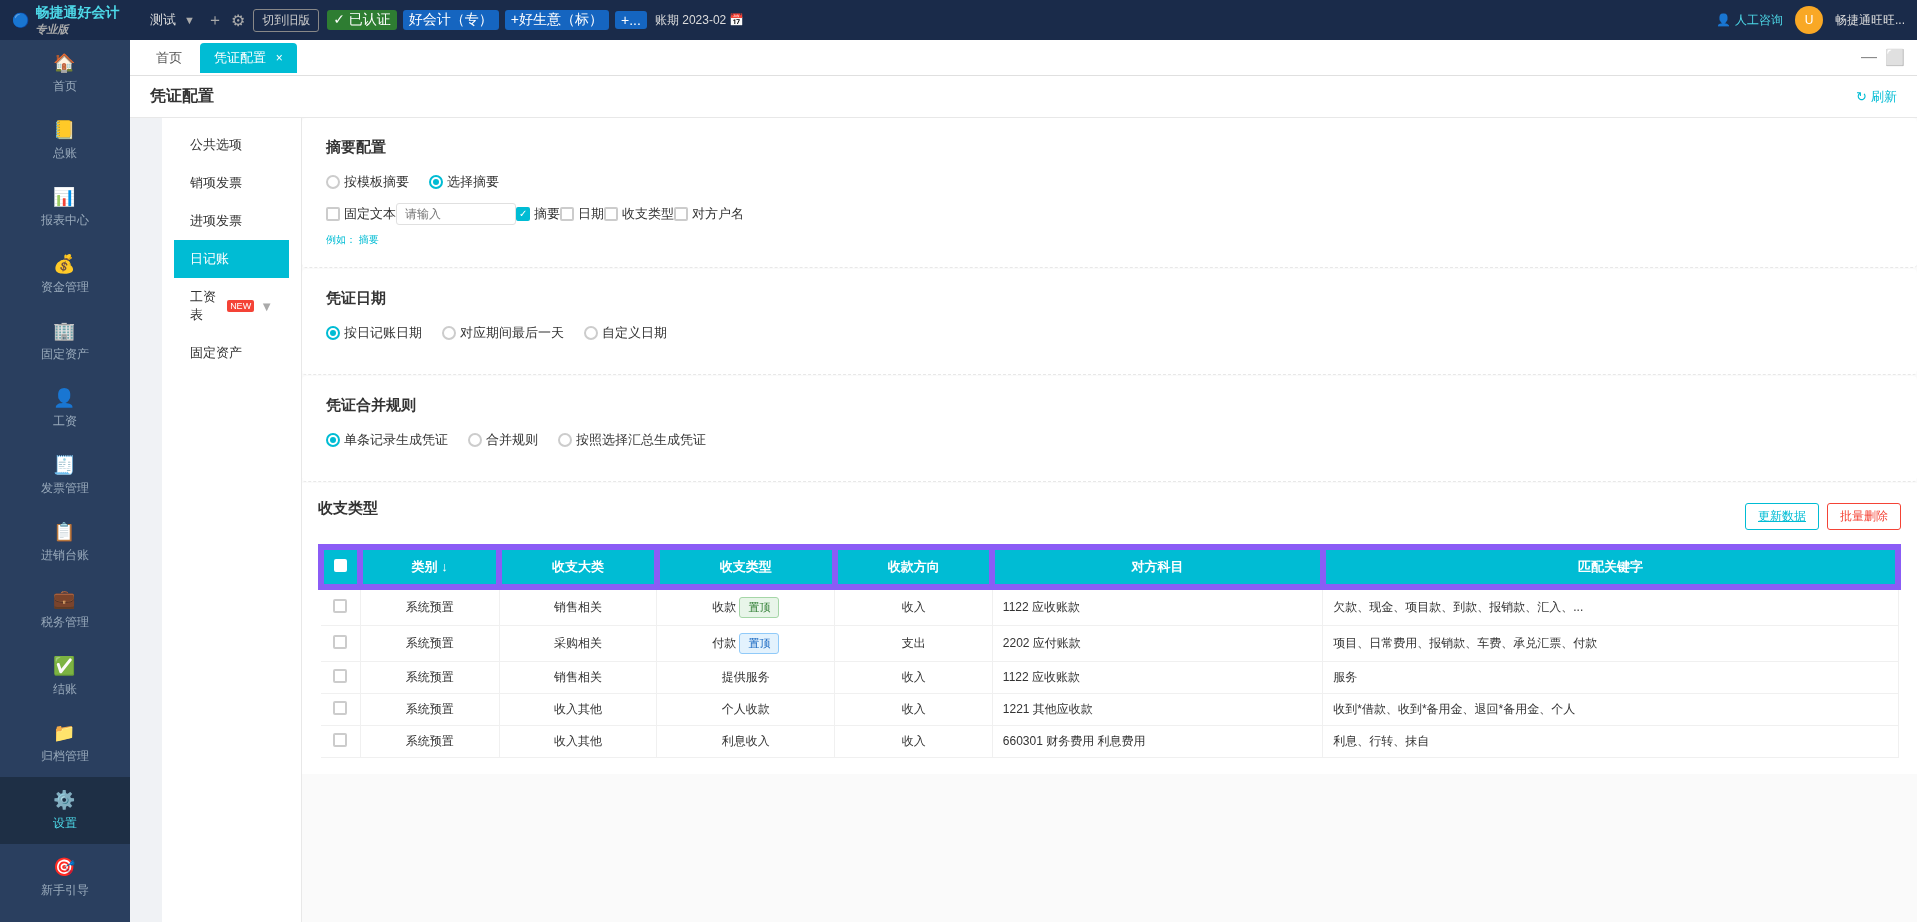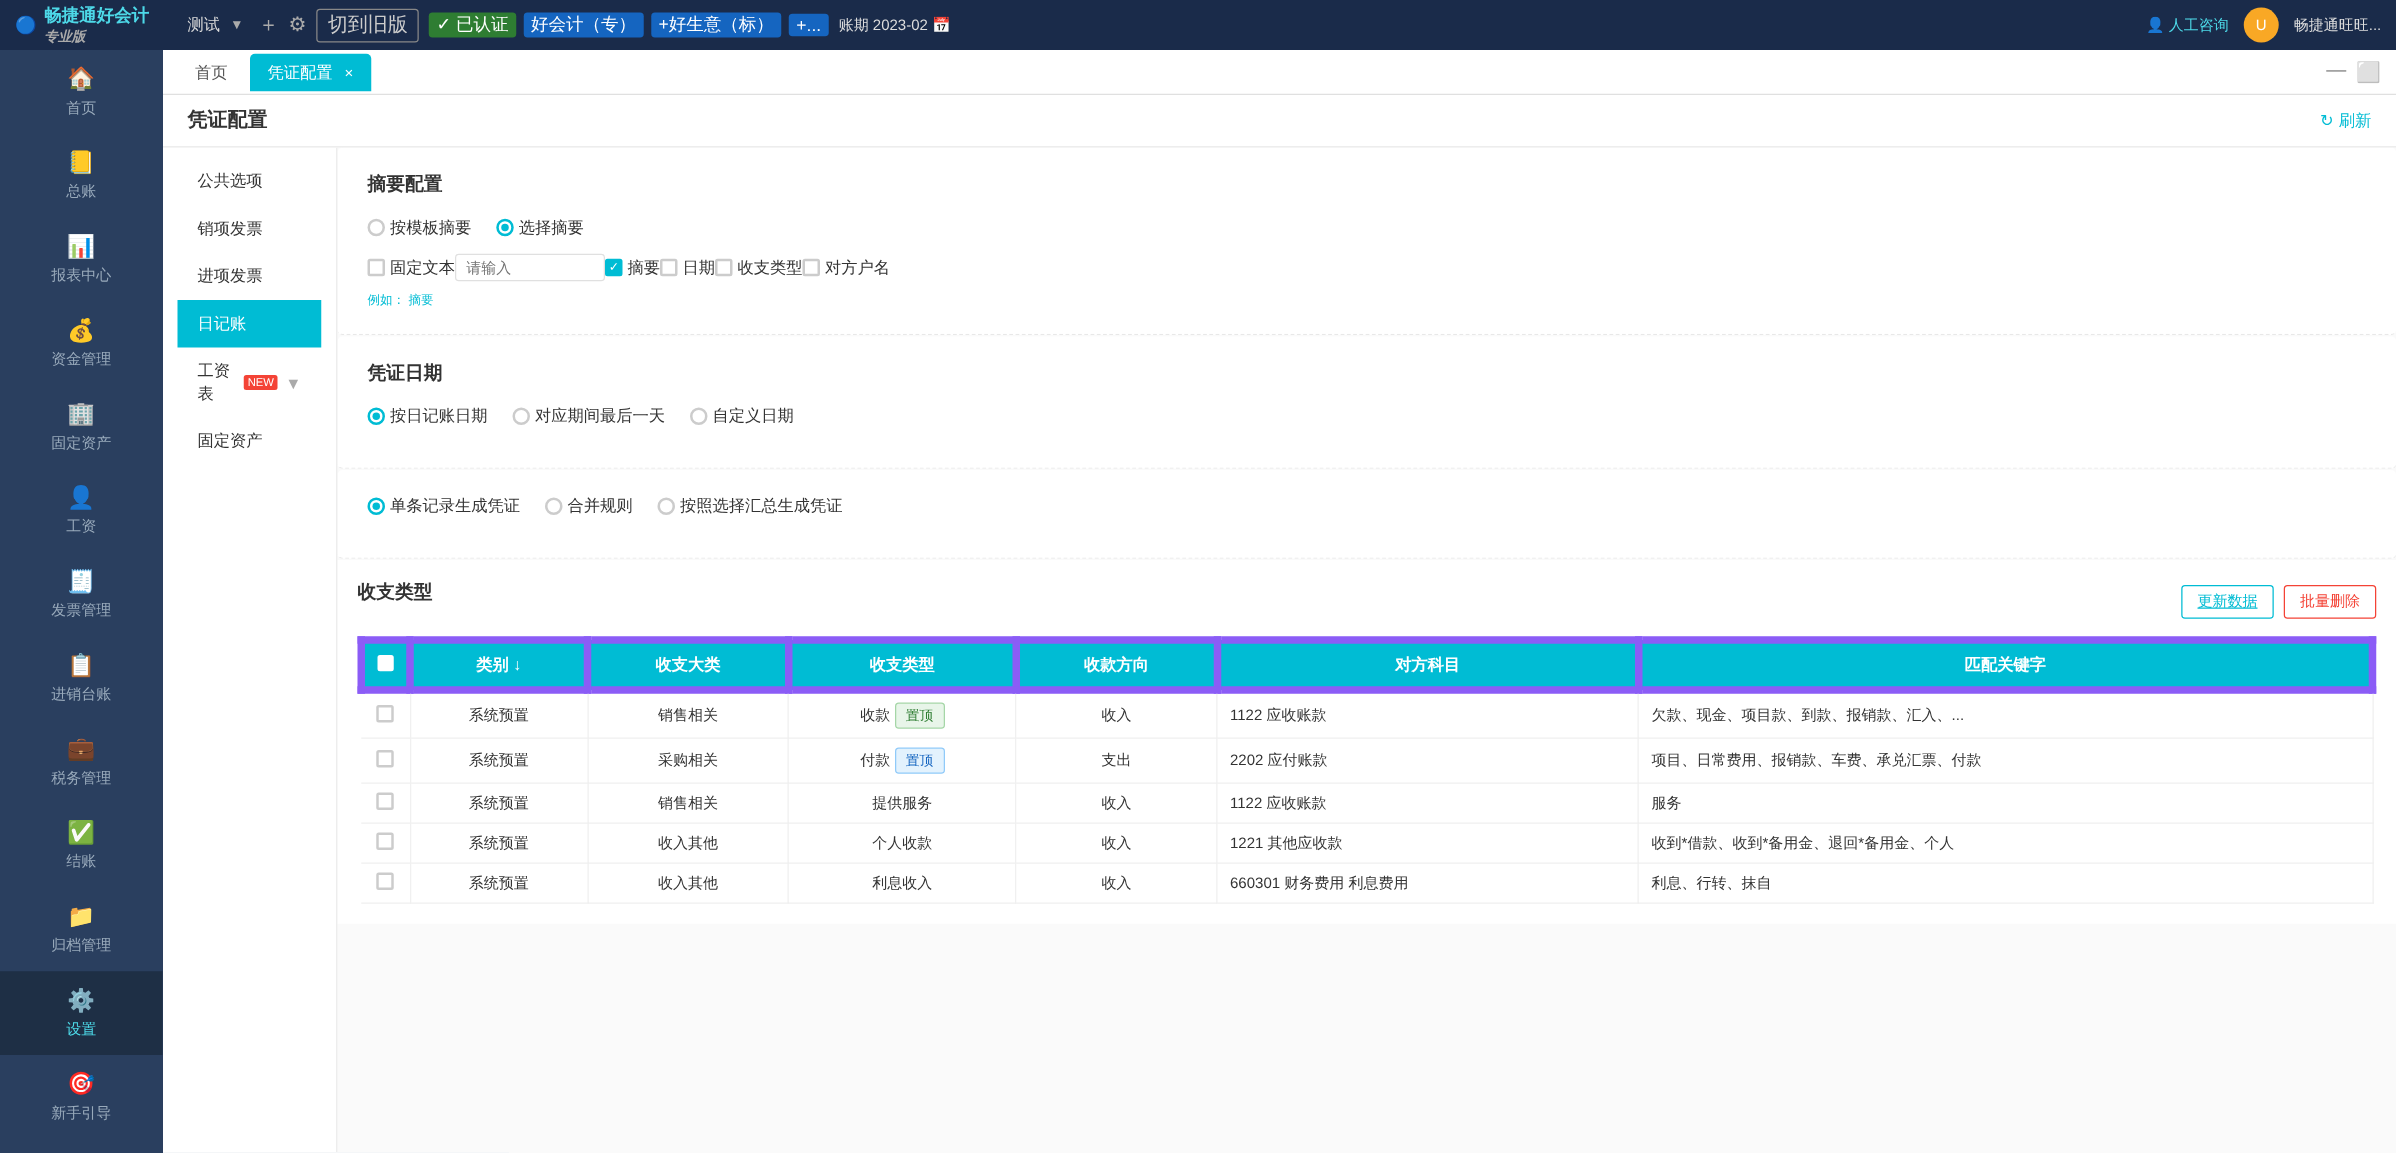--- a/index.html
+++ b/index.html
@@ -6,21 +6,21 @@
     body { font-family: "Microsoft YaHei", Arial, sans-serif; font-size: 13px; background: #f0f2f5; color: #333; display: flex; flex-direction: column; height: 922px; overflow: hidden; }
 
     
     .top-bar { height: 40px; background: #1a2b4a; display: flex; align-items: center; padding: 0 12px; color: #fff; gap: 8px; flex-shrink: 0; }
     .top-bar .logo { display: flex; align-items: center; gap: 6px; width: 130px; font-size: 14px; font-weight: bold; color: #4dd9e8; }
     .top-bar .logo-sub { font-size: 11px; color: #aaa; font-style: italic; }
     .top-bar .workspace { color: #ddd; font-size: 13px; }
     .top-bar .workspace-arrow { color: #aaa; font-size: 11px; cursor: pointer; }
     .top-bar .top-icons { display: flex; gap: 8px; align-items: center; margin-left: 4px; }
     .top-bar .top-icons span { color: #aaa; font-size: 16px; cursor: pointer; }
-    .top-bar .btn-old { border: 1px solid #888; color: #ccc; background: transparent; padding: 2px 8px; border-radius: 3px; font-size: 16px; cursor: pointer; }
+    .top-bar .btn-old { border: 1px solid #888; color: #ccc; background: transparent; padding: 2px 8px; border-radius: 3px; font-size: 12px; cursor: pointer; }
     .top-bar .status-tags { display: flex; gap: 6px; align-items: center; }
     .top-bar .tag { background: #2e7d32; color: #fff; border-radius: 3px; padding: 1px 6px; font-size: 14px; }
     .top-bar .tag.blue { background: #1565c0; }
     .top-bar .period { color: #ddd; font-size: 12px; }
     .top-bar .spacer { flex: 1; }
     .top-bar .right-actions { display: flex; align-items: center; gap: 12px; }
     .top-bar .consult { color: #4dd9e8; font-size: 12px; cursor: pointer; }
     .top-bar .user-avatar { width: 28px; height: 28px; border-radius: 50%; background: #f9a825; display: flex; align-items: center; justify-content: center; font-size: 12px; color: #fff; cursor: pointer; }
     .top-bar .username { color: #ddd; font-size: 12px; cursor: pointer; }
 
@@ -64,21 +64,21 @@
     .checkbox-row { display: flex; align-items: center; margin-top: 10px; flex-wrap: wrap; }
     .checkbox-item { display: flex; align-items: center; gap: 4px; cursor: pointer; font-size: 13px; }
     .checkbox-box { width: 14px; height: 14px; border: 2px solid #ccc; border-radius: 2px; display: inline-block; flex-shrink: 0; }
     .checkbox-box.checked { background: #00bcd4; border-color: #00bcd4; position: relative; }
     .checkbox-box.checked::after { content: '✓'; color: #fff; font-size: 10px; position: absolute; top: -1px; left: 1px; }
     .text-input { border: 1px solid #e0e0e0; border-radius: 3px; padding: 3px 8px; font-size: 12px; color: #aaa; width: 120px; outline: none; }
     .example-text { color: #00bcd4; font-size: 10px; margin-top: 8px; }
 
     
     .two-col { display: flex; flex: 1; overflow: hidden; }
-    .left-panel { width: 140px; background: #fff; border-right: 1px solid #e8e8e8; flex-shrink: 0; padding: 8px 12px; }
+    .left-panel { width: 140px; background: #fff; border-right: 1px solid #e8e8e8; flex-shrink: 0; padding: 8px 12px; margin-left: 32px; }
     .left-panel-item { padding: 10px 16px; font-size: 13px; cursor: pointer; color: #333; display: flex; align-items: center; gap: 6px; }
     .left-panel-item.active { background: #00bcd4; color: #fff; }
     .new-badge { background: #f44336; color: #fff; font-size: 9px; border-radius: 2px; padding: 1px 3px; }
 
     
     .right-content { flex: 1; overflow-y: auto; background: #fafafa; }
 
     
     .table-section { background: #fff; padding: 16px; margin-bottom: 0; }
     .table-header-row { display: flex; justify-content: space-between; align-items: center; margin-bottom: 10px; }
@@ -295,20 +295,21 @@
               <span>对应期间最后一天</span>
             </label>
             <label class="radio-item">
               <span class="radio-circle"></span>
               <span>自定义日期</span>
             </label>
           </div>
         </div>
 
         <div class="section">
+          <div class="section-title">凭证合并规则</div>
           <div class="radio-group">
             <label class="radio-item">
               <span class="radio-circle checked"></span>
               <span>单条记录生成凭证</span>
             </label>
             <label class="radio-item">
               <span class="radio-circle"></span>
               <span>合并规则</span>
             </label>
             <label class="radio-item">

